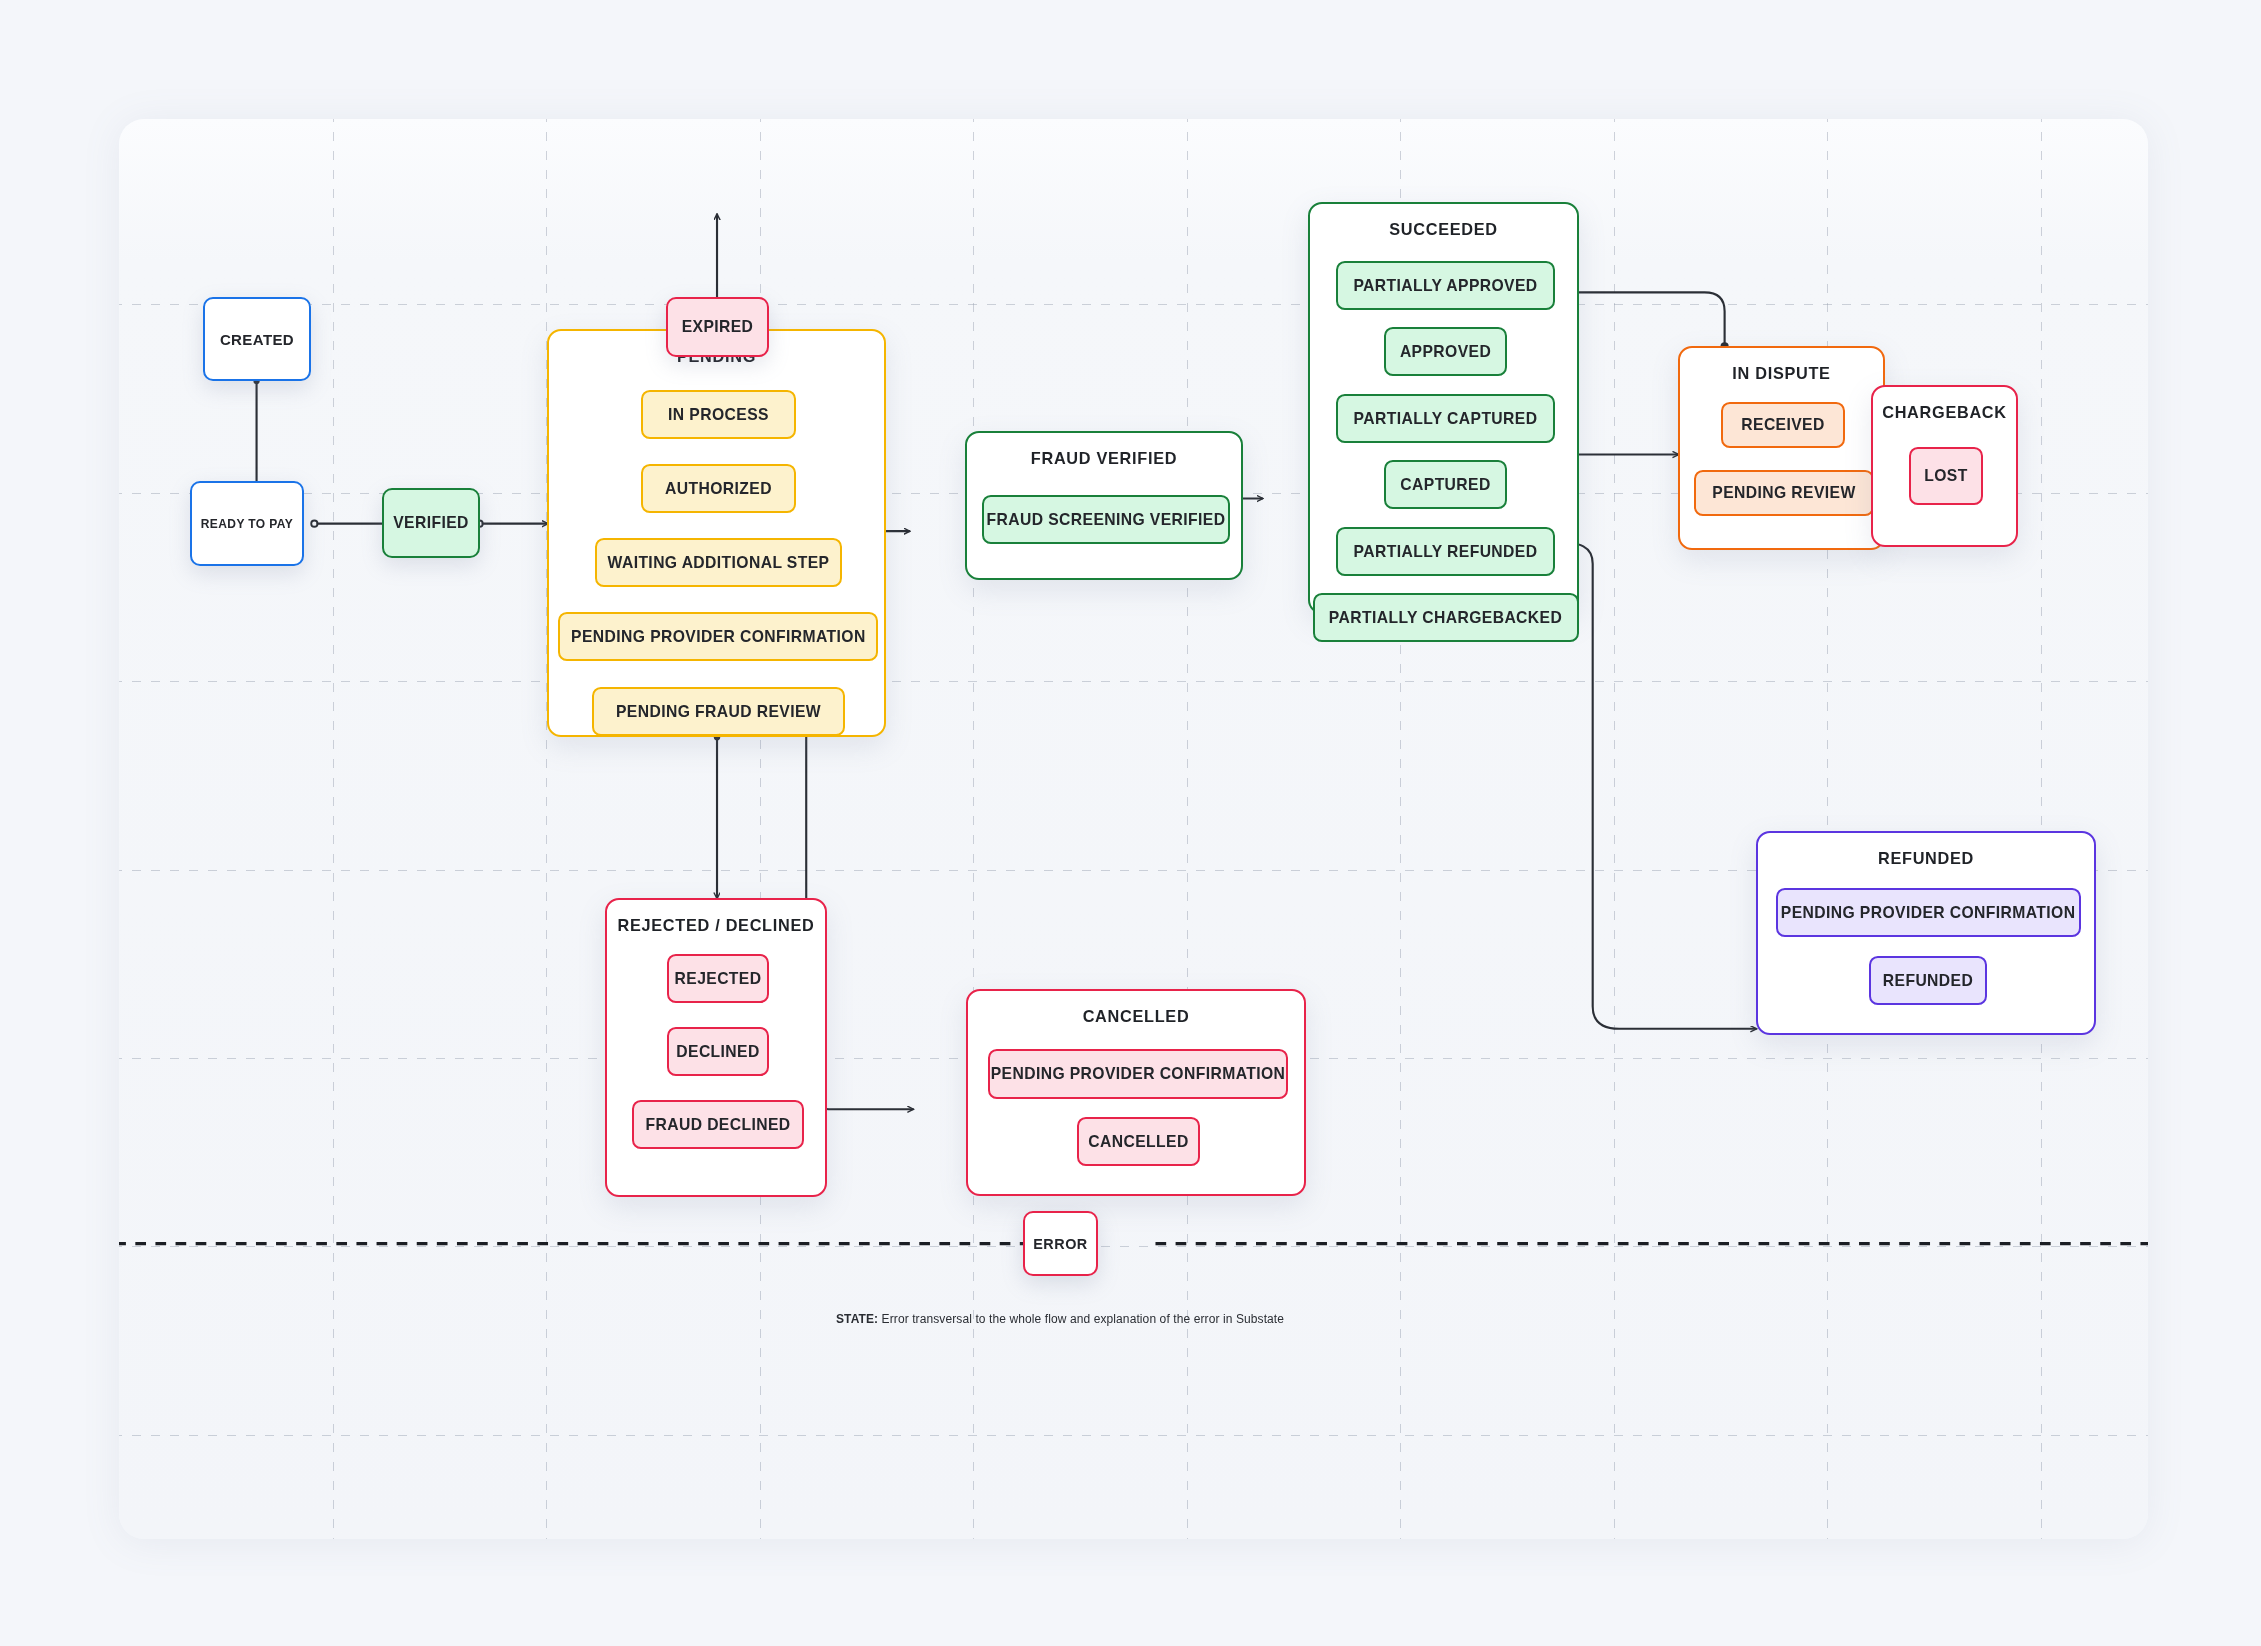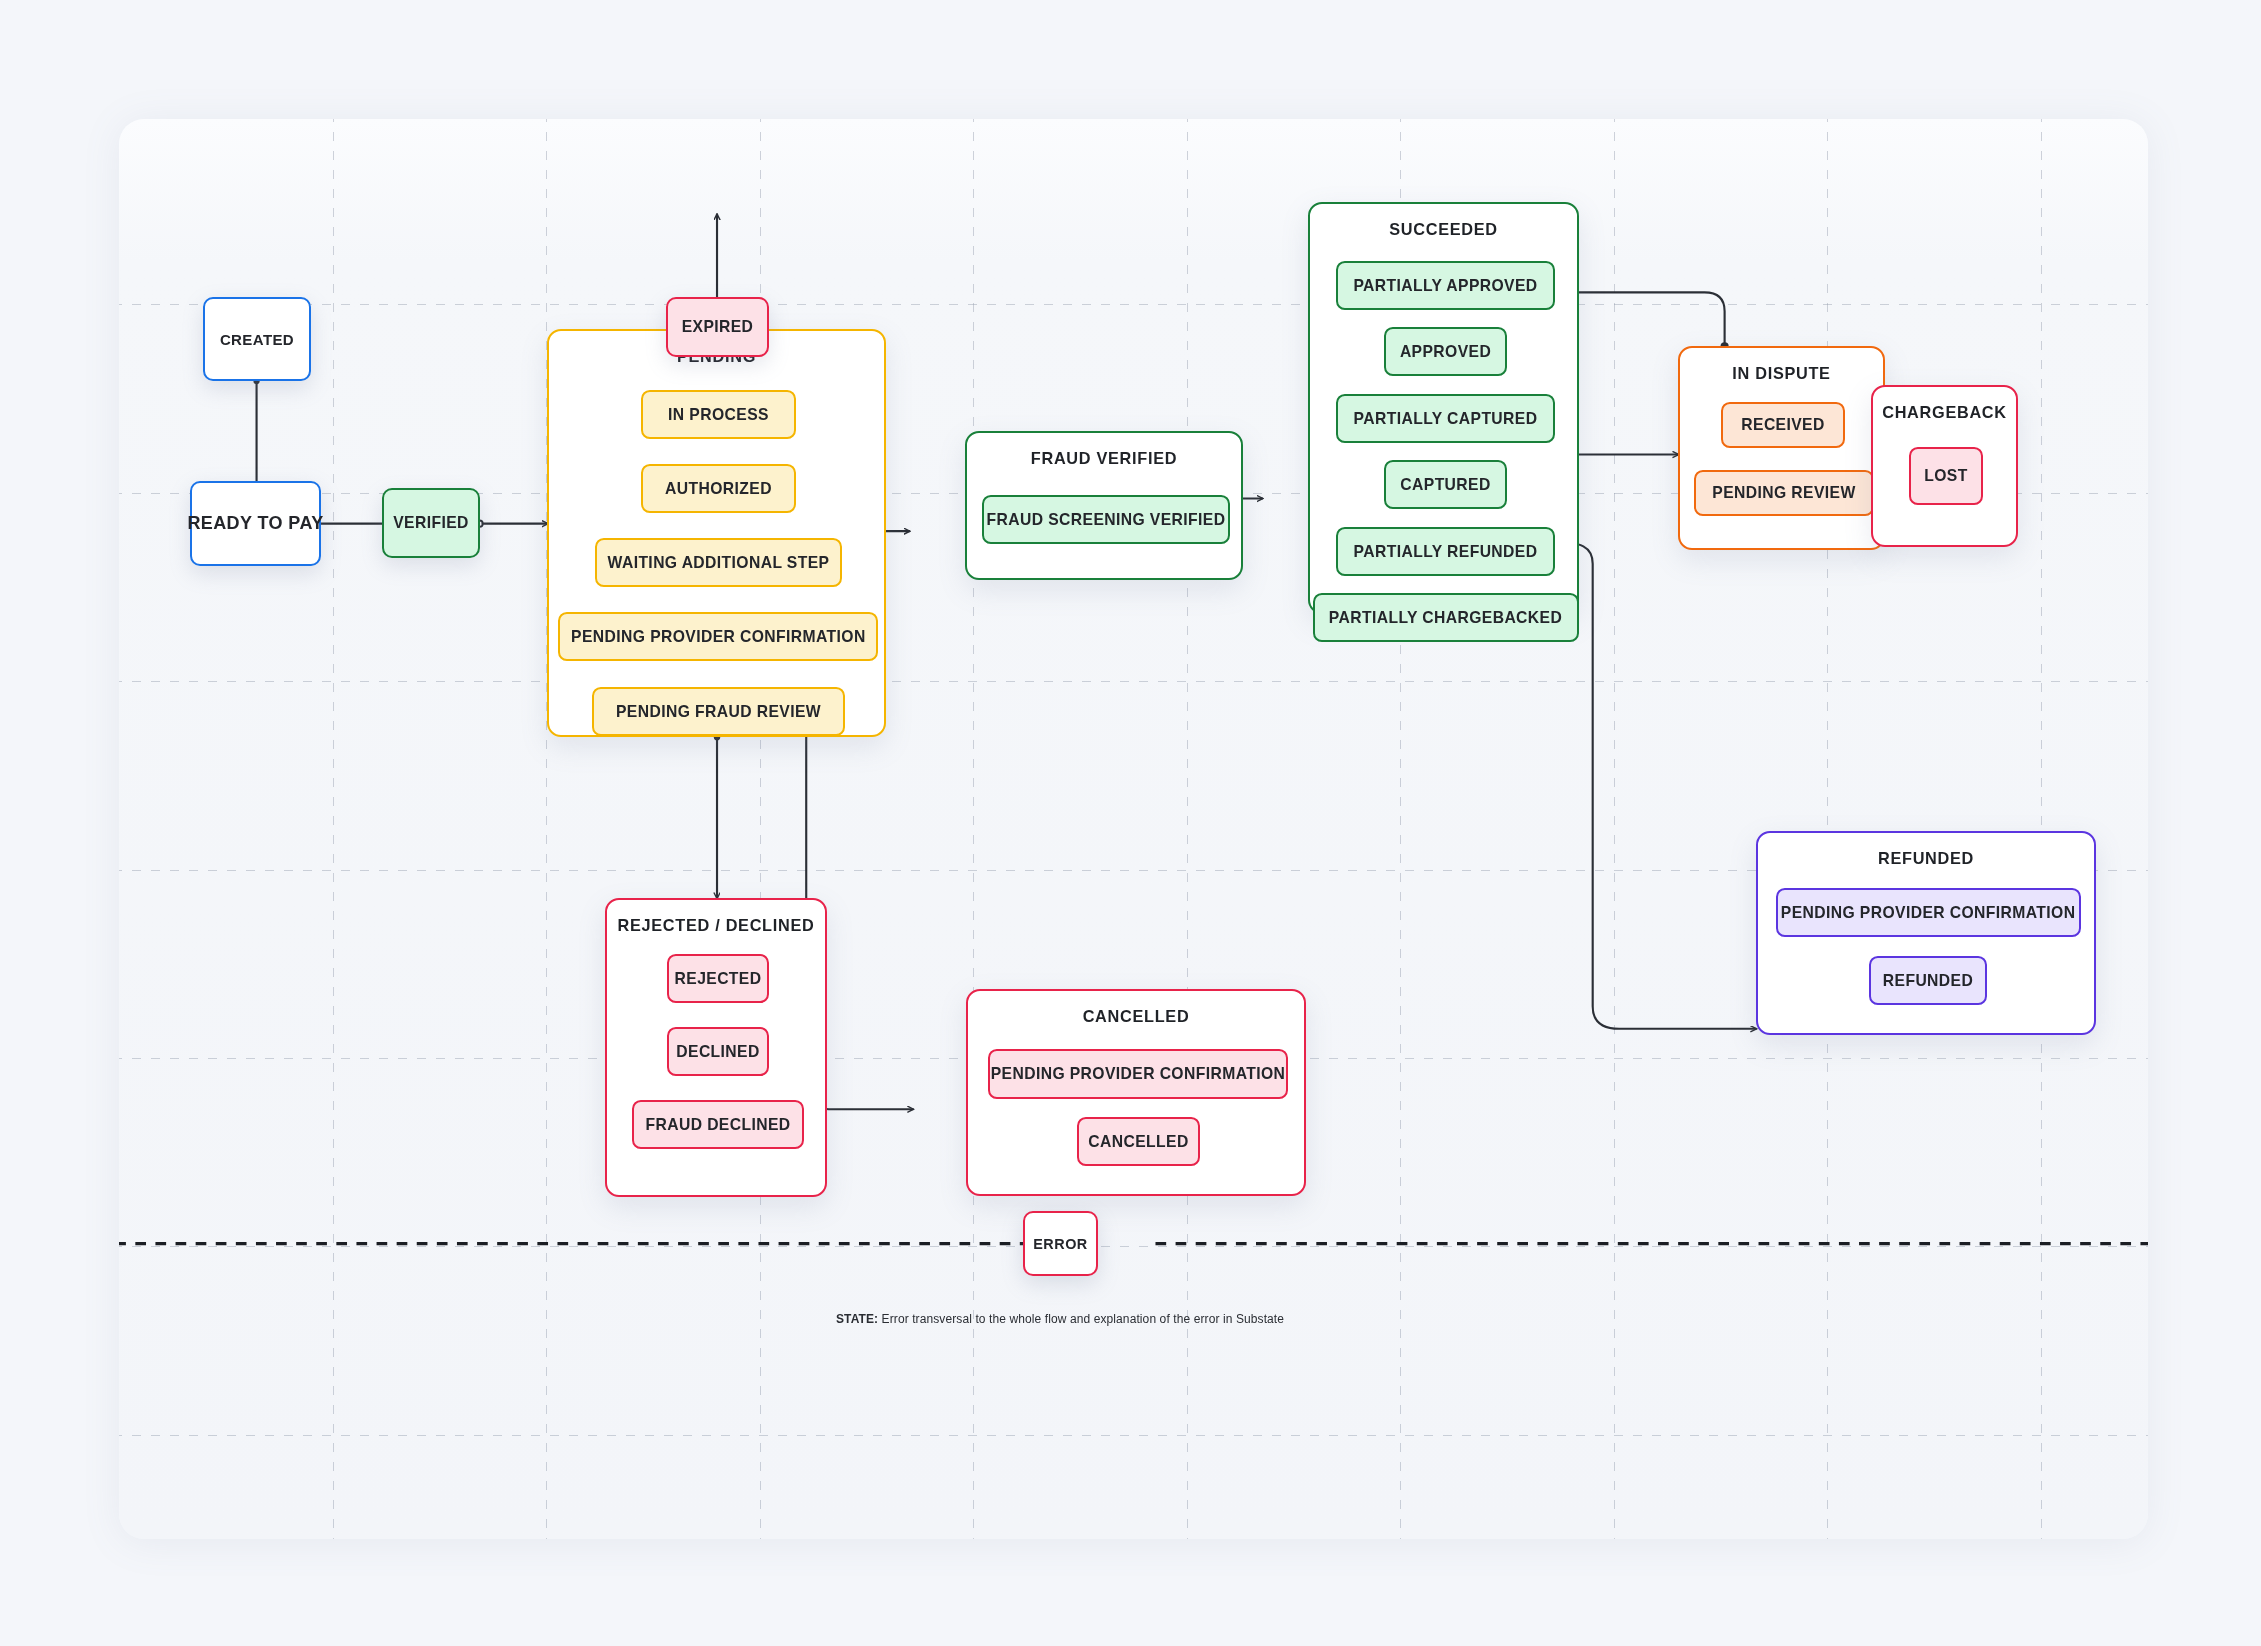--- a/index.html
+++ b/index.html
@@ -192,21 +192,21 @@
       <g stroke="#1b1e24" stroke-width="5" stroke-linecap="butt" stroke-dasharray="17 15" fill="none">
         <path d="M-70,1790 L1522,1790"></path>
         <path d="M1650,1790 L3260,1790"></path>
       </g>
     </svg>
 
     <div class="node plain c-blue soft-shadow" style="left:84px; top:178px; width:108px; height:84px; font-size:15px;">
       <span>CREATED</span>
     </div>
 
-    <div class="node plain c-blue soft-shadow" style="left:71px; top:362px; width:131px; height:85px; font-size:18px;">
+    <div class="node plain c-blue soft-shadow" style="left:71px; top:362px; width:114px; height:85px; font-size:12px;">
       <span>READY TO PAY</span>
     </div>
 
     <div class="node plain c-green-f soft-shadow" style="left:263px; top:369px; width:98px; height:70px; font-size:15.7px;">
       <span>VERIFIED</span>
     </div>
 
     <div class="node plain c-red-f soft-shadow" style="left:547px; top:178px; width:103px; height:60px; font-size:15.7px;">
       <span>EXPIRED</span>
     </div>

